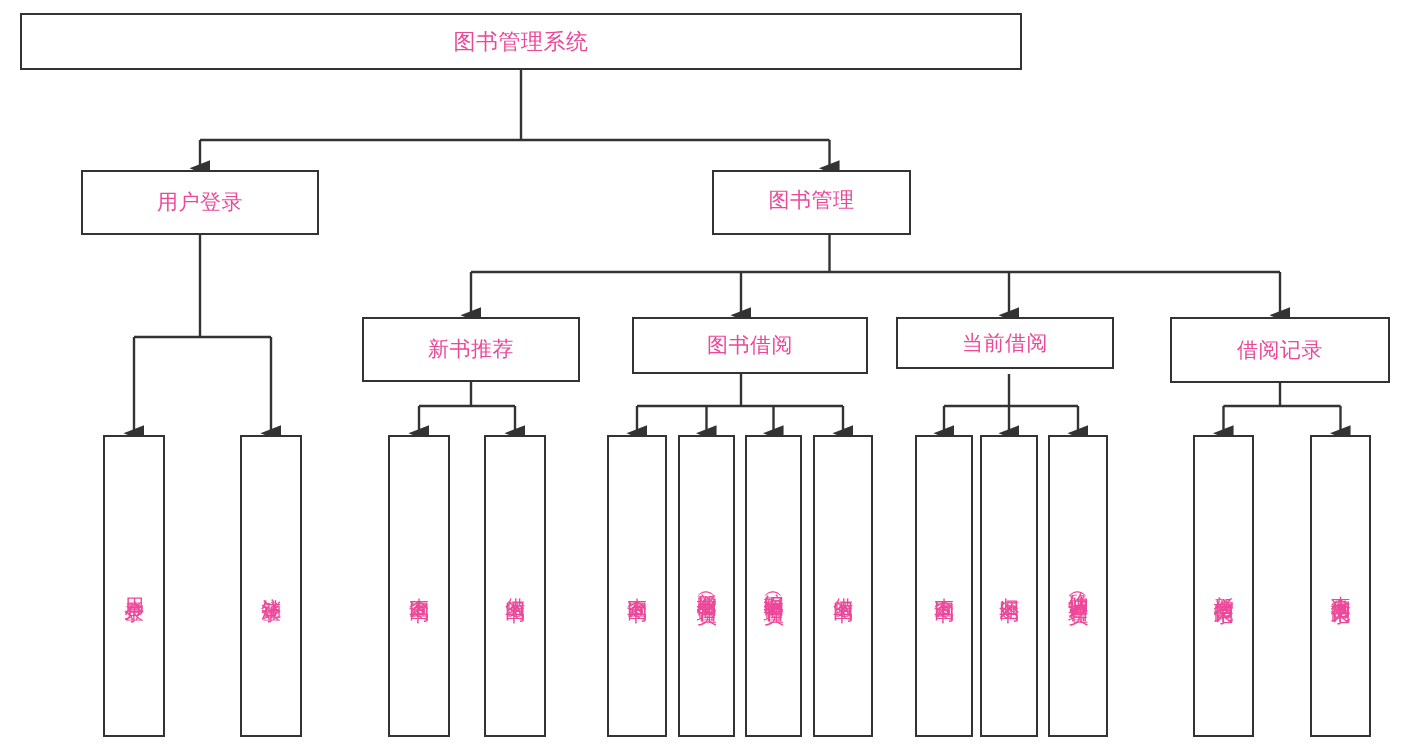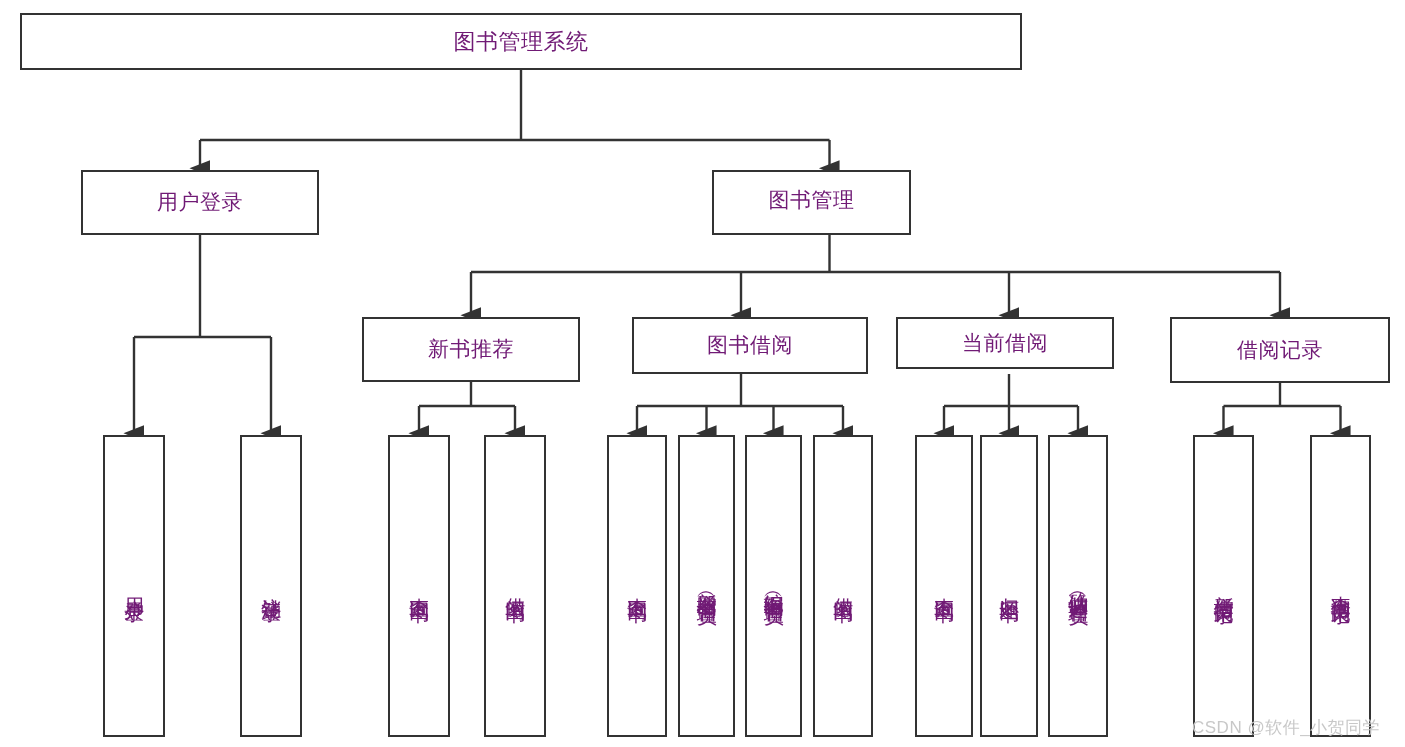--- a/index.html
+++ b/index.html
@@ -32,21 +32,21 @@
     border: 2.5px solid #333333;
     display: flex;
     align-items: center;
     justify-content: center;
     color: #3a3a3a;
     z-index: 2;
   }
   .node-label {
     display: block;
     text-align: right;
-    color: #701a75;
+    color: #ec4899;
     line-height: 1.18;
     letter-spacing: 0.5px;
   }
   .node.horiz .node-label {
     writing-mode: horizontal-tb;
     font-size: 21px;
   }
   .node.vert .node-label {
     writing-mode: vertical-rl;
     text-orientation: upright;
@@ -168,14 +168,13 @@
         <span class="node-label">确认归还（管理员）</span>
       </div>
       <div class="node vert" style="left: 1193px; top: 435px; width: 61px; height: 302px;">
         <span class="node-label">新增借阅记录</span>
       </div>
       <div class="node vert" style="left: 1310px; top: 435px; width: 61px; height: 302px;">
         <span class="node-label">查询借阅记录</span>
       </div>
     </div>
 
-  <div class="watermark" style="left: 1192px; top: 716px; color: rgb(200, 200, 200);">CSDN @软件_小贺同学</div>
 </div>
 
 </body></html>

